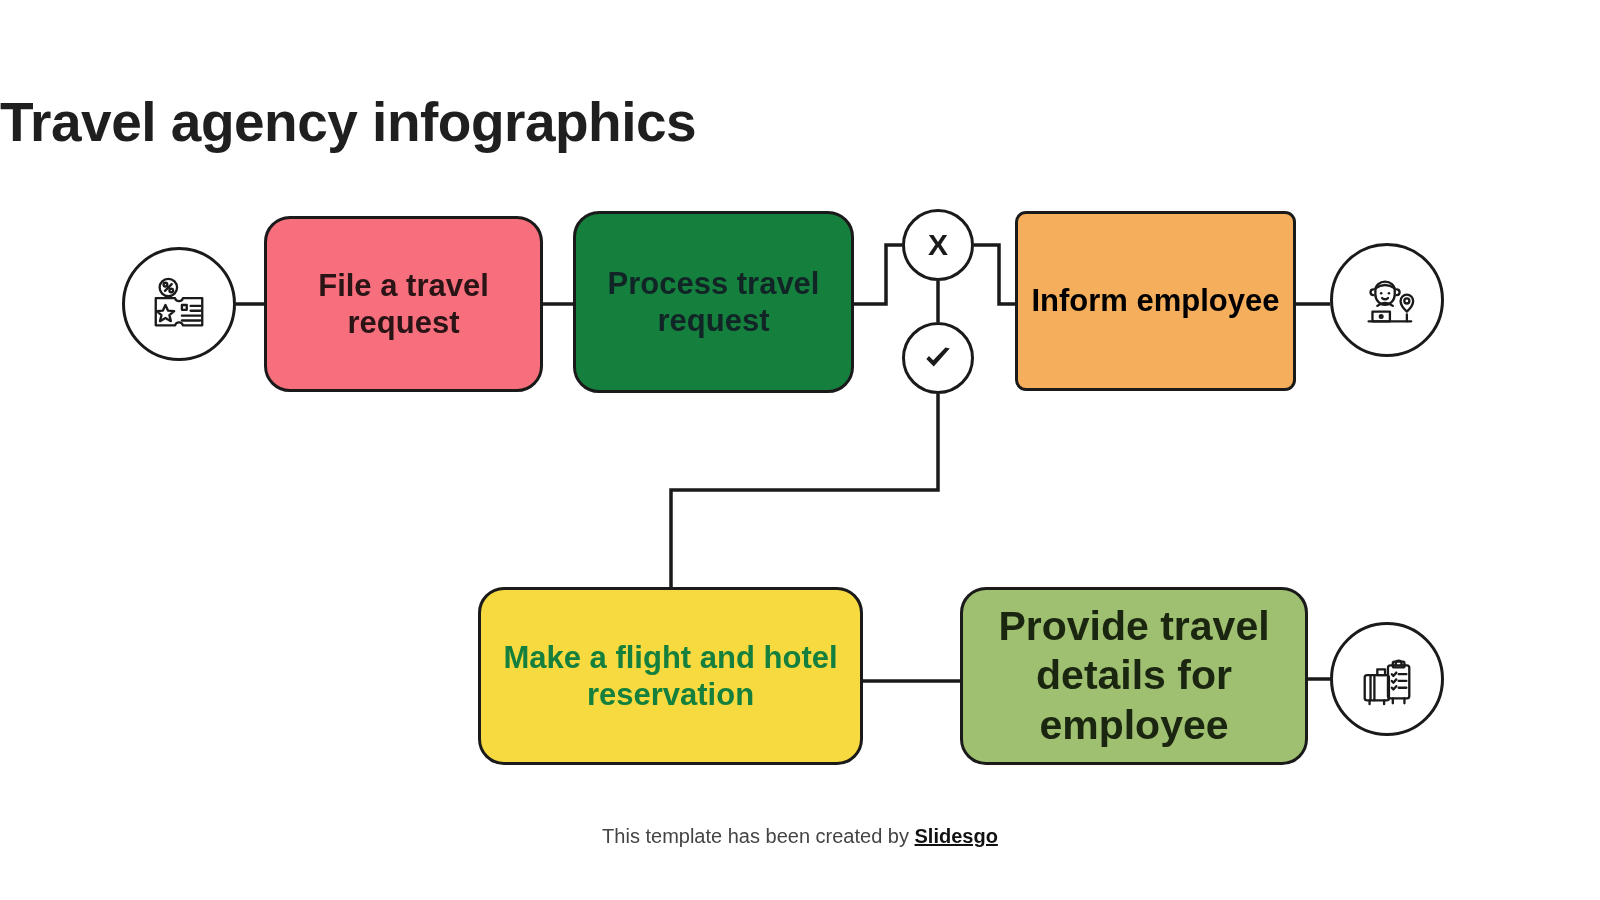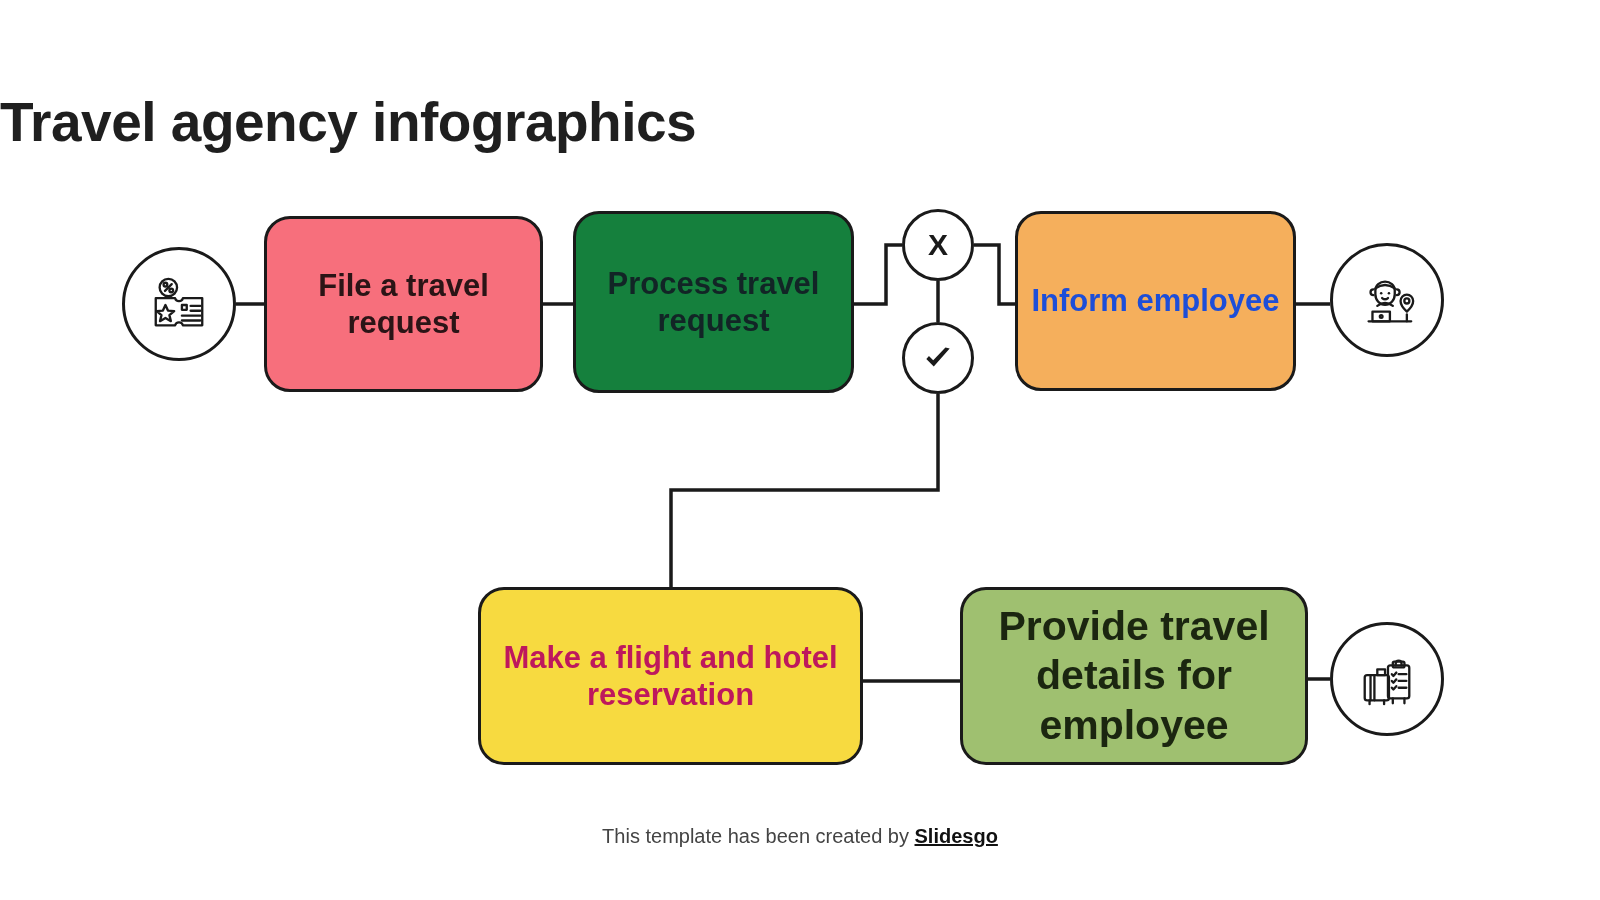--- a/index.html
+++ b/index.html
@@ -74,28 +74,29 @@
     left: 573px; top: 211px;
     width: 281px; height: 182px;
     background: #15803d;
     color: #122526;
     font-size: 31px;
   }
   #box-inform-employee {
     left: 1015px; top: 211px;
     width: 281px; height: 180px;
     background: #F5AF5C;
-    color: #1d4ed8;
-    font-size: 31px;
+    color: #000000;
+    font-size: 31px;
+    border-radius: 11px;
   }
   #box-make-reservation {
     left: 478px; top: 587px;
     width: 385px; height: 178px;
     background: #F7DA40;
-    color: #be185d;
+    color: #15803d;
     font-size: 31px;
   }
   #box-provide-details {
     left: 960px; top: 587px;
     width: 348px; height: 178px;
     background: #9FC070;
     color: #1b2610;
     font-size: 41px;
   }
 

